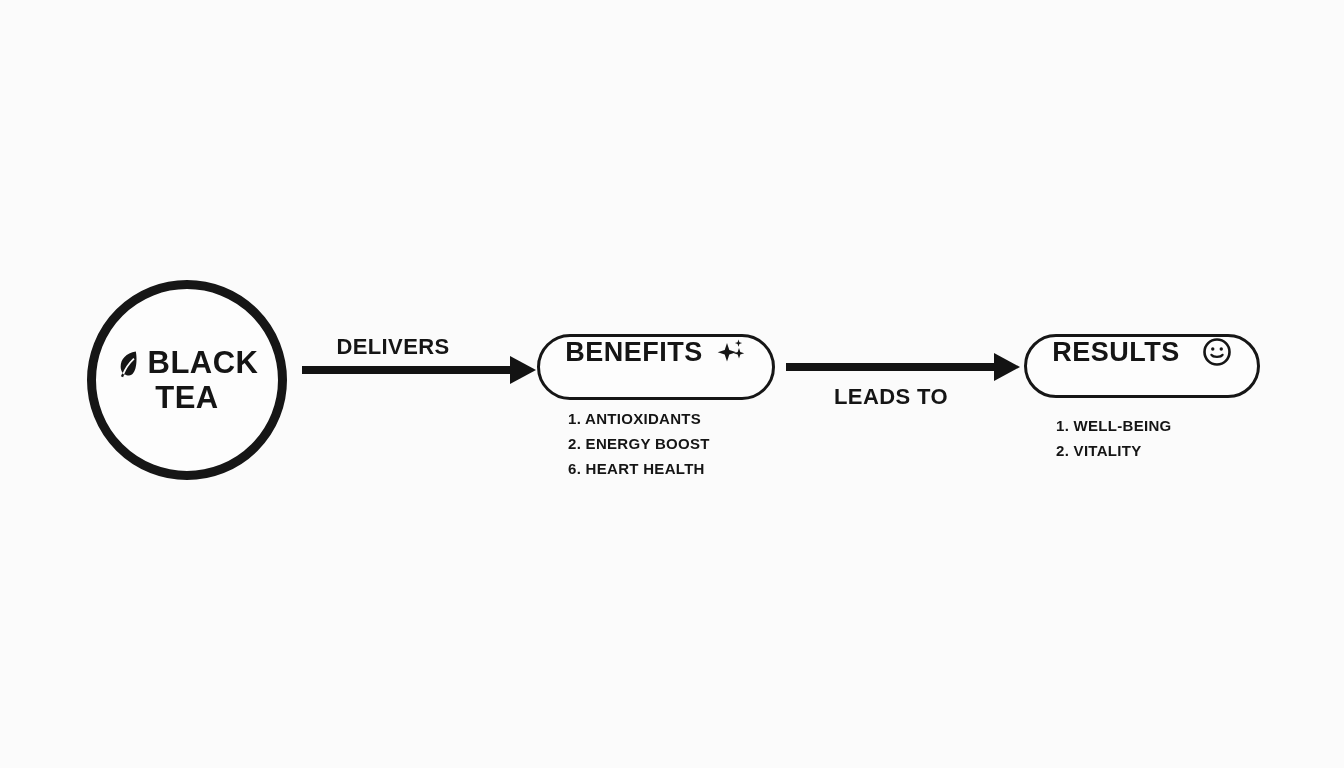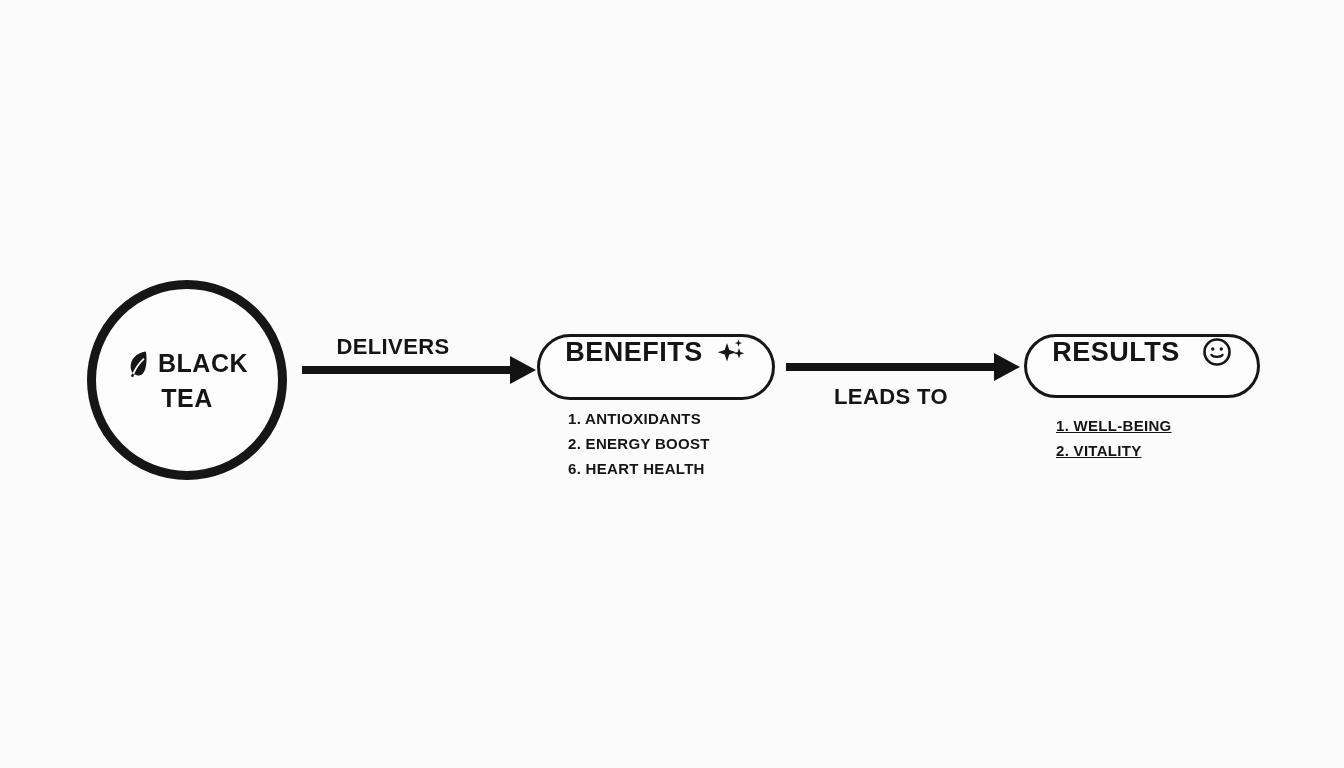--- a/index.html
+++ b/index.html
@@ -36,21 +36,21 @@
     justify-content: center;
   }
   .node-inner { text-align: center; }
   .node-row1 {
     display: flex;
     align-items: center;
     justify-content: center;
     gap: 4px;
   }
   .node-title {
-    font-size: 25px;
+    font-size: 31px;
     font-weight: 800;
     letter-spacing: 0.5px;
     line-height: 34px;
   }
   .leaf-wrap { display: inline-flex; margin-top: 4px; }
 
   
   .arrow {
     position: absolute;
     height: 28px;
@@ -111,21 +111,21 @@
   
   .num-list {
     position: absolute;
     font-size: 15px;
     font-weight: 700;
     letter-spacing: 0.3px;
     line-height: 25px;
     white-space: nowrap;
   }
   #list-benefits { left: 568px; top: 406px; }
-  #list-results  { left: 1056px; top: 413px; text-decoration: underline; }
+  #list-results  { left: 1056px; top: 413px; }
 </style>
 </head>
 <body>
 
 <div class="canvas">
 
   <div class="node-circle">
     <div class="node-inner">
       <div class="node-row1">
         <span class="leaf-wrap">

